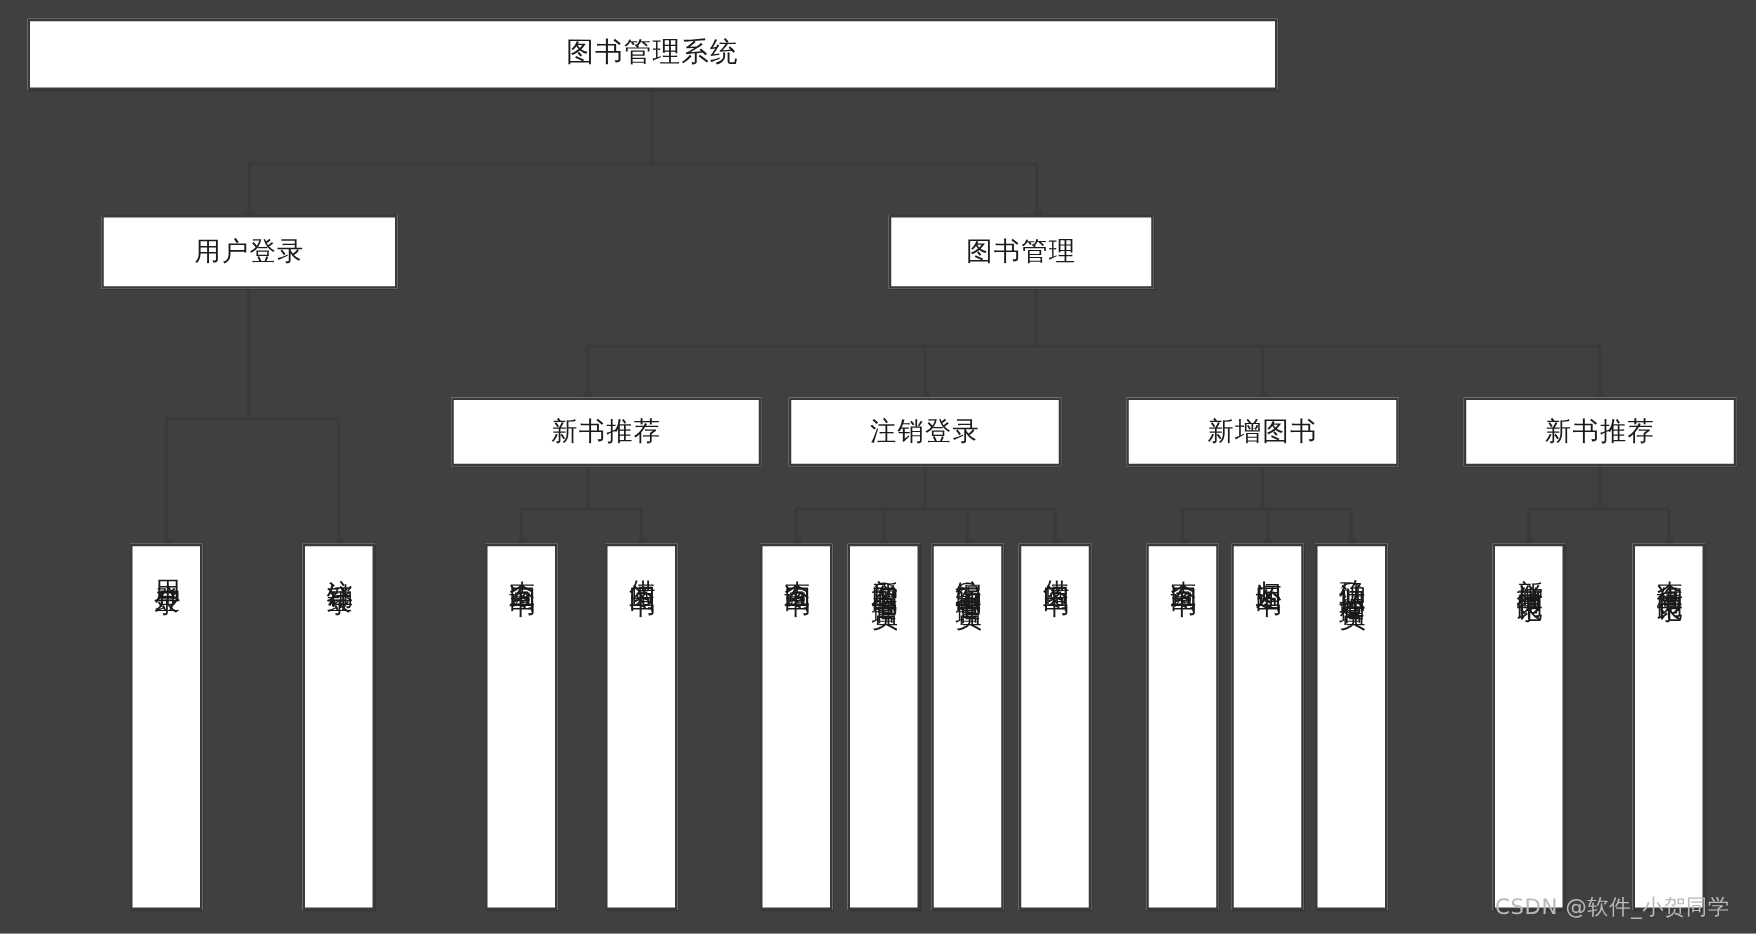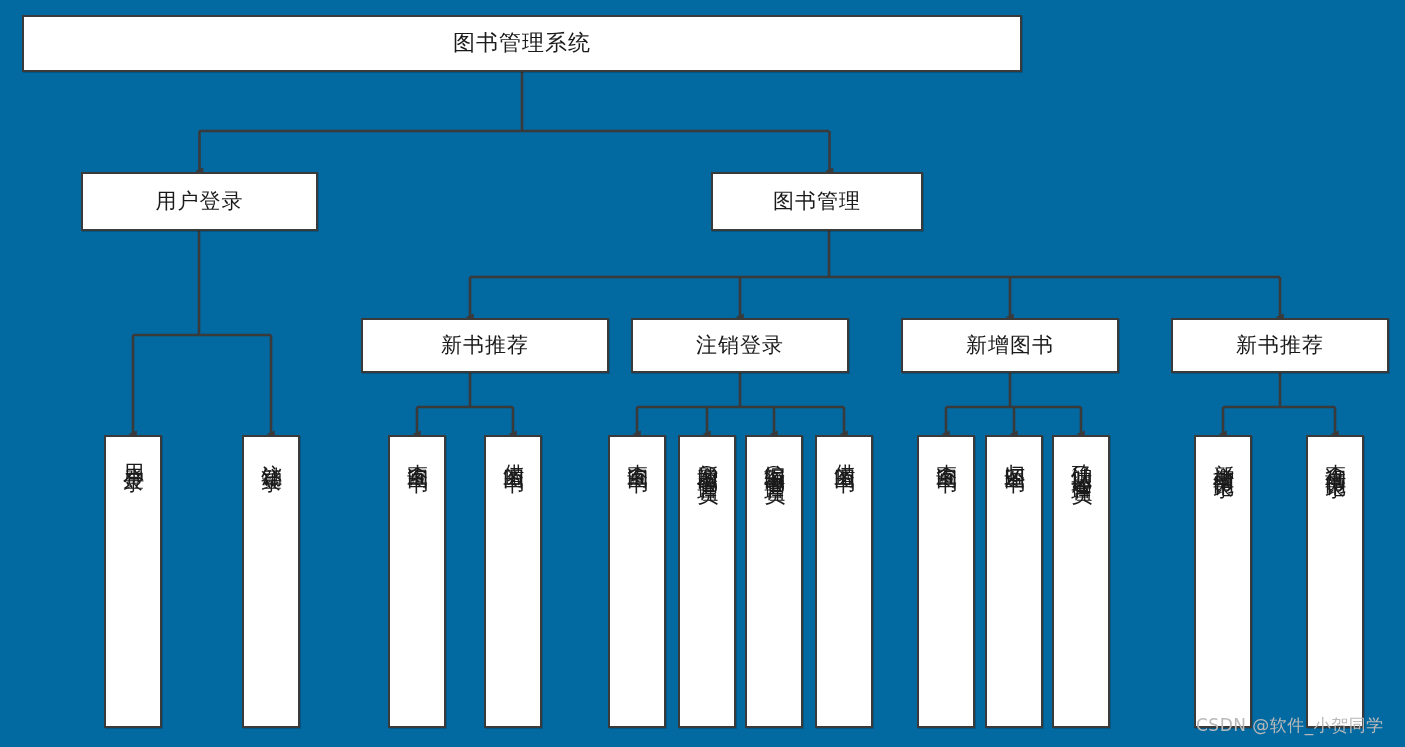--- a/index.html
+++ b/index.html
@@ -8,21 +8,21 @@
     padding: 0;
     background: #ffffff;
   }
   body {
     font-family: "DejaVu Sans", "Liberation Sans", sans-serif;
   }
   #diagram-canvas {
     position: relative;
     width: 1405px;
     height: 747px;
-    background: #0369a1;
+    background: #404040;
     overflow: hidden;
   }
   #edge-layer {
     position: absolute;
     left: 0;
     top: 0;
     width: 1405px;
     height: 747px;
     pointer-events: none;
   }

